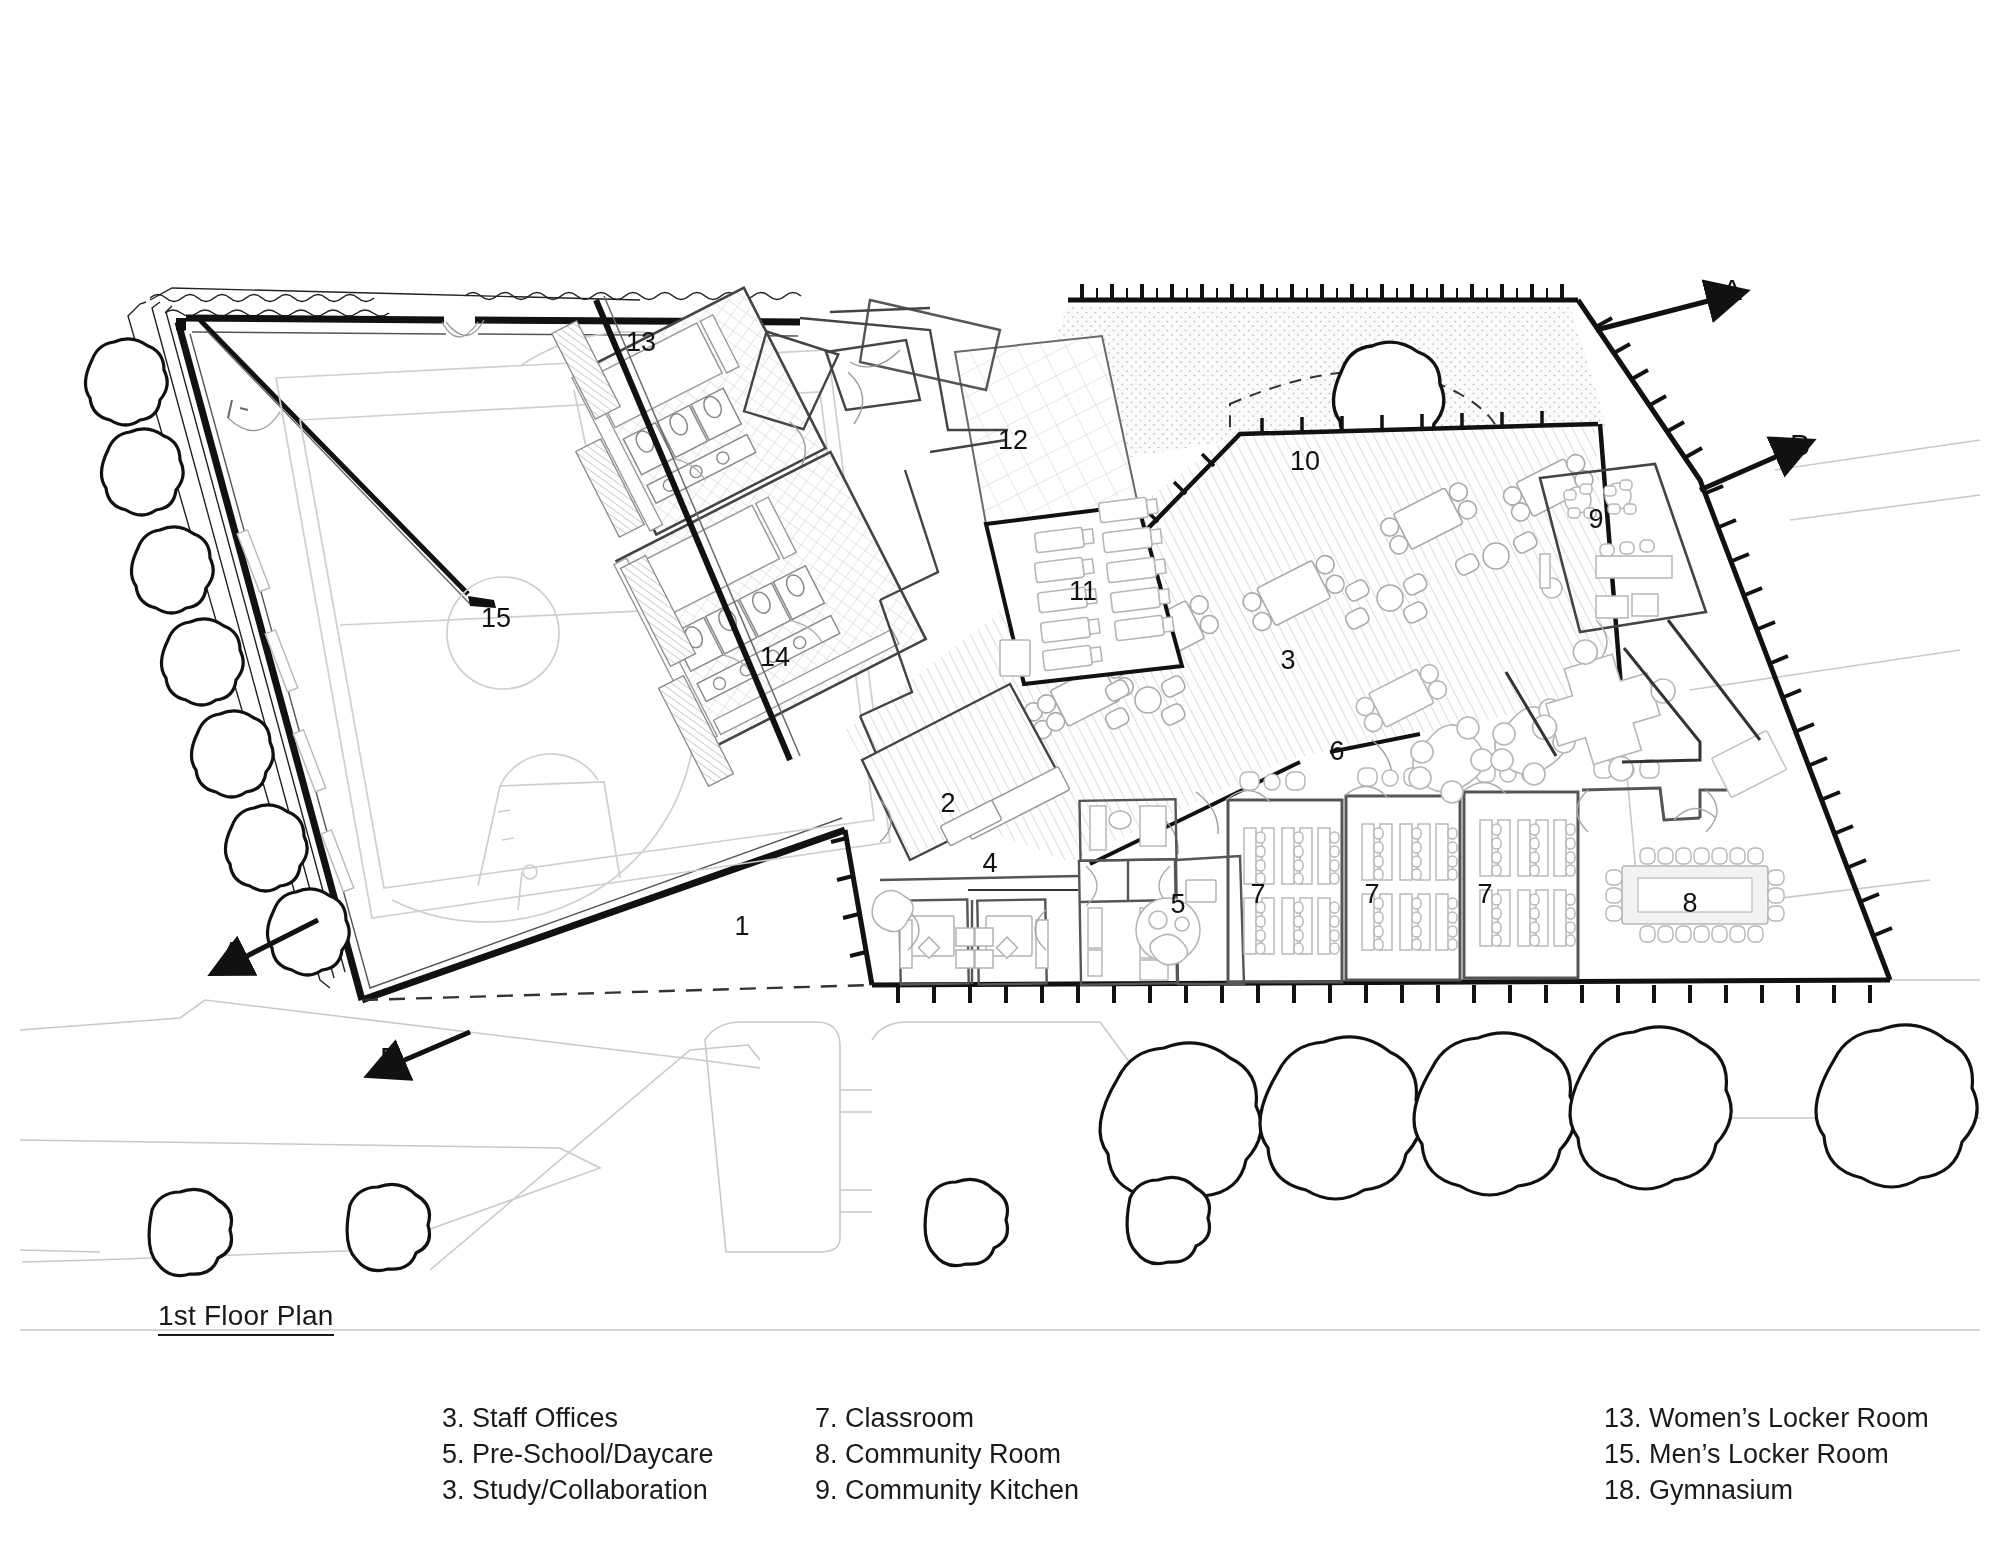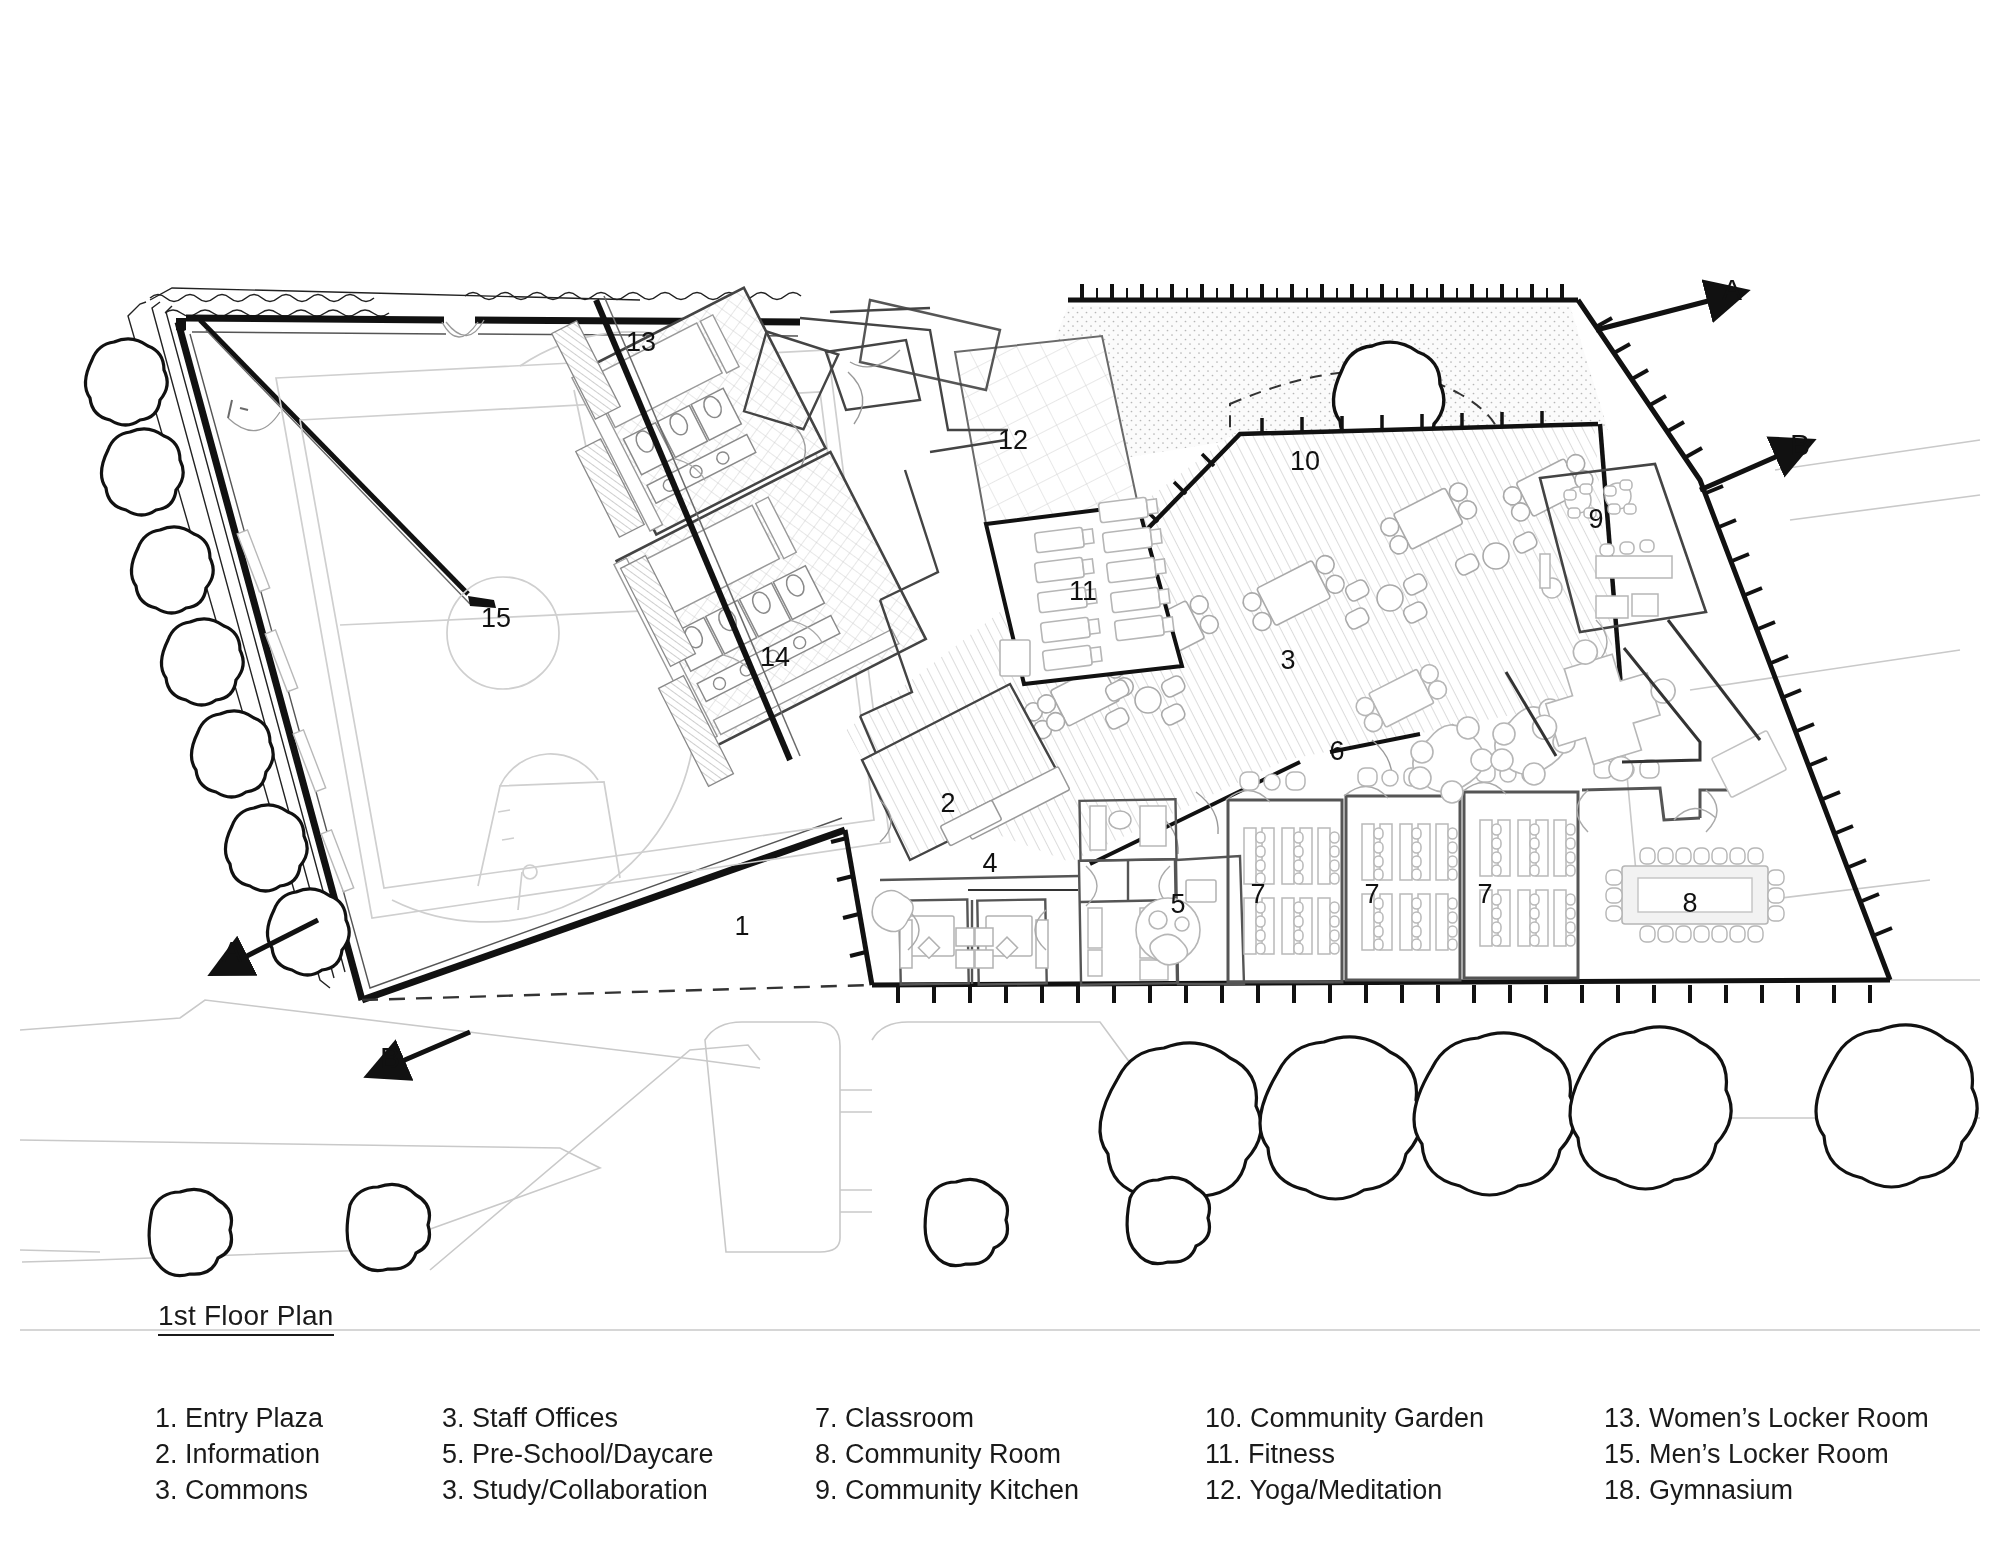--- a/index.html
+++ b/index.html
@@ -872,38 +872,28 @@
       <text x="1790" y="455">B</text>
       <text x="222" y="962">A</text>
       <text x="380" y="1068">B</text>
     </g>
 </svg>
 
 <div class="legend">
   <div class="lg-title">
     <span>1st Floor Plan</span>
   </div>
-  <div class="lg-col c1">
-    <div>1. Entry Plaza</div>
-    <div>2. Information</div>
-    <div>3. Commons</div>
-  </div>
   <div class="lg-col c2">
     <div>3. Staff Offices</div>
     <div>5. Pre-School/Daycare</div>
     <div>3. Study/Collaboration</div>
   </div>
   <div class="lg-col c3">
     <div>7. Classroom</div>
     <div>8. Community Room</div>
     <div>9. Community Kitchen</div>
   </div>
-  <div class="lg-col c4">
-    <div>10. Community Garden</div>
-    <div>11. Fitness</div>
-    <div>12. Yoga/Meditation</div>
-  </div>
   <div class="lg-col c5">
     <div>13. Women’s Locker Room</div>
     <div>15. Men’s Locker Room</div>
     <div>18. Gymnasium</div>
   </div>
 </div>
 
 </body></html>

